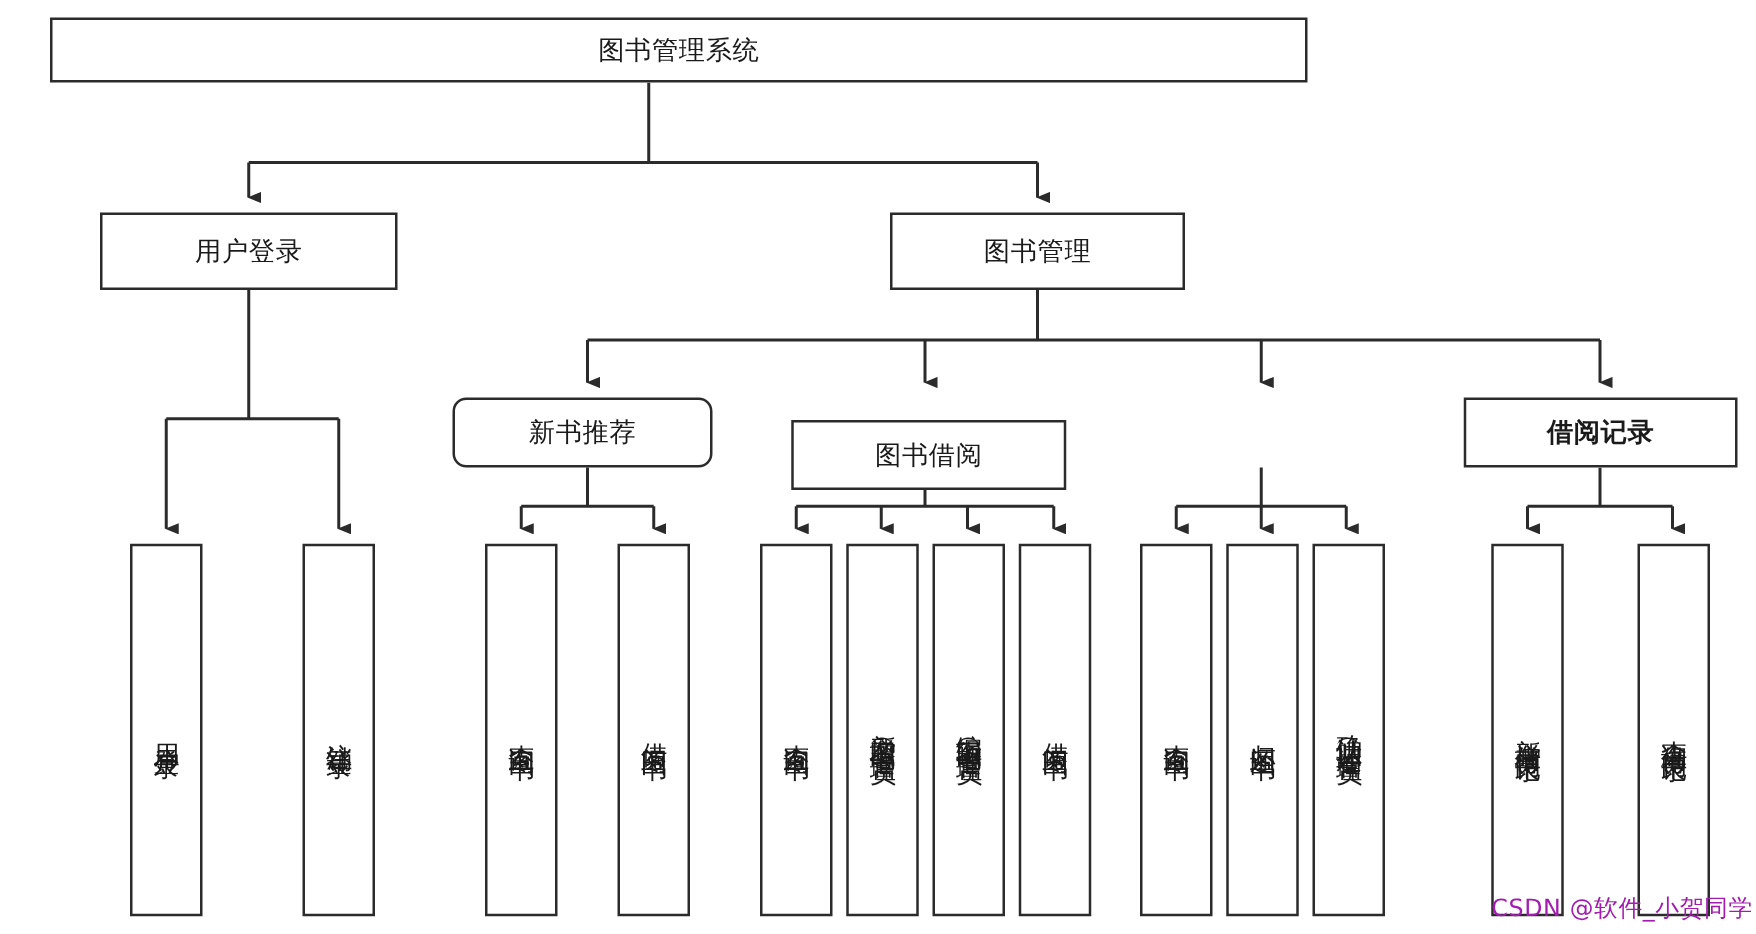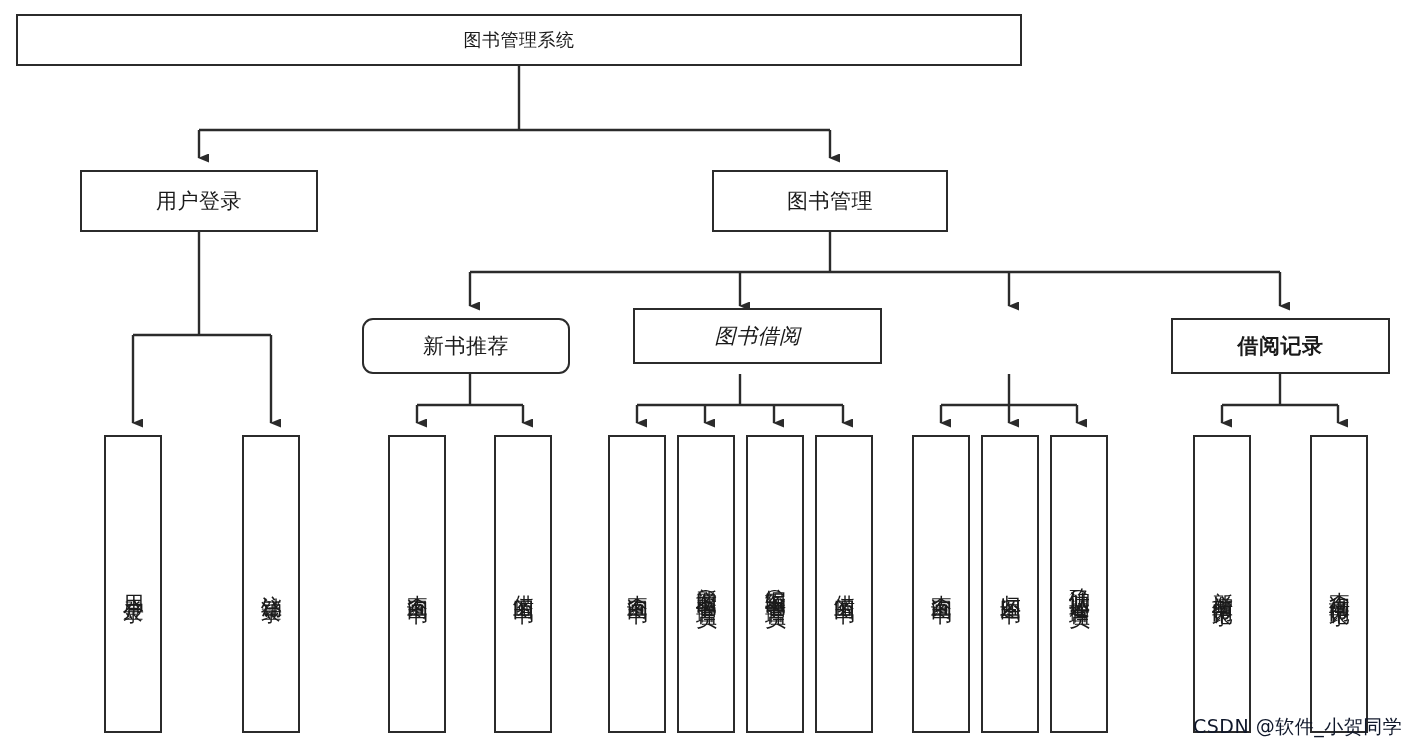--- a/index.html
+++ b/index.html
@@ -36,33 +36,34 @@
     justify-content: center;
     color: #1a1a1a;
     line-height: 1.18;
   }
   .node-h {
     font-size: 21px;
     letter-spacing: 0.5px;
     white-space: nowrap;
   }
   .node-root {
-    font-size: 18px;
+    font-size: 21px;
+    margin-left: 24px;
   }
   .node-v {
     writing-mode: vertical-rl;
     text-orientation: upright;
     font-size: 21px;
     letter-spacing: 3px;
     padding: 4px 0;
     white-space: nowrap;
   }
   .watermark {
     position: absolute;
-    color: #0f172a;
+    color: #a21caf;
     font-size: 19px;
     white-space: nowrap;
     letter-spacing: 0.5px;
     user-select: none;
   }
 </style>
 </head>
 <body>
 
 <div id="diagram-root">
@@ -117,21 +118,21 @@
       <path d="M1338,405 L1338,423" marker-end="url(#arrowhead)"></path>
     </g>
   </svg>
 
   <div class="node node-h node-root" style="left:16px; top:14px; width:1006px; height:52px;">图书管理系统</div>
 
   <div class="node node-h" style="left:80px; top:170px; width:238px; height:62px;">用户登录</div>
   <div class="node node-h" style="left:712px; top:170px; width:236px; height:62px;text-align:center;">图书管理</div>
 
   <div class="node node-h" style="left:362px; top:318px; width:208px; height:56px;border-radius:11px;">新书推荐</div>
-  <div class="node node-h" style="left:633px; top:308px; width:249px; height:56px;font-style:italic;">图书借阅</div>
+  <div class="node node-h" style="left:633px; top:336px; width:220px; height:56px;">图书借阅</div>
   <div class="node node-h" style="left:1171px; top:318px; width:219px; height:56px;font-weight:bold;">借阅记录</div>
 
   <div class="node node-v" style="left:104px; top:435px; width:58px; height:298px;">用户登录</div>
   <div class="node node-v" style="left:242px; top:435px; width:58px; height:298px;">注销登录</div>
 
   <div class="node node-v" style="left:388px; top:435px; width:58px; height:298px;">查询图书</div>
   <div class="node node-v" style="left:494px; top:435px; width:58px; height:298px;">借阅图书</div>
 
   <div class="node node-v" style="left:608px; top:435px; width:58px; height:298px;">查询图书</div>
   <div class="node node-v" style="left:677px; top:435px; width:58px; height:298px;">新增图书（管理员）</div>

